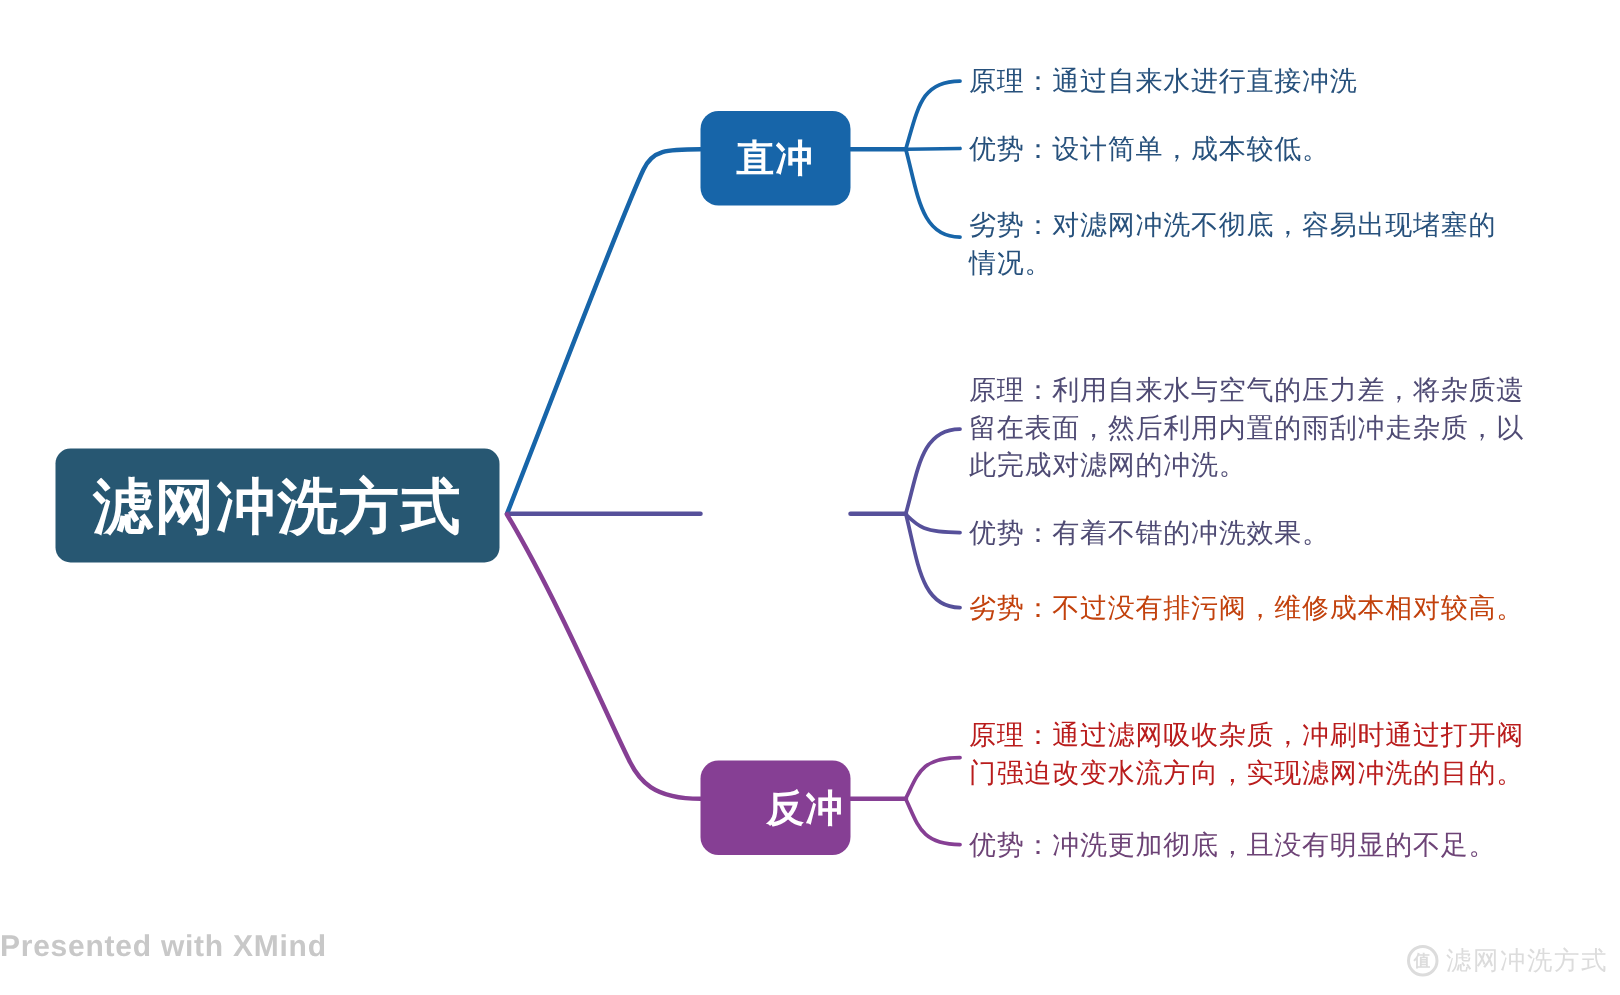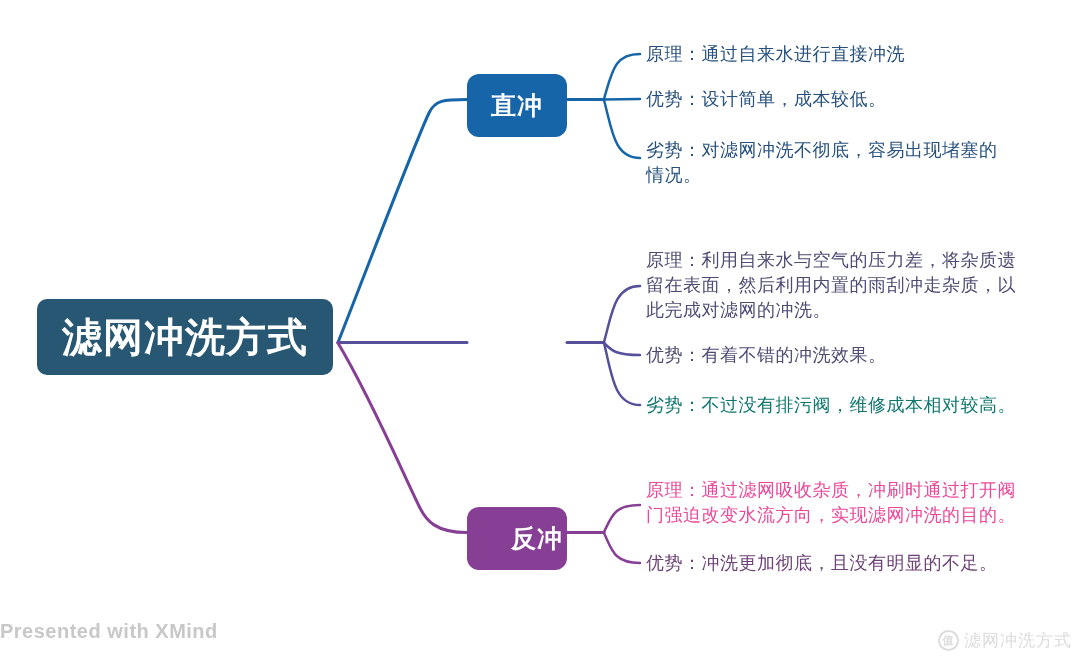--- a/index.html
+++ b/index.html
@@ -77,23 +77,23 @@
 
   <div class="topic branch-topic bt-1" style="background-color: rgb(23, 101, 169);">直冲</div>
   <div class="topic branch-topic bt-3" style="background-color: rgb(134, 63, 148);">反冲</div>
 
   <div class="leaf lf-1-0" style="color: rgb(39, 81, 124);">原理：通过自来水进行直接冲洗</div>
   <div class="leaf lf-1-1" style="color: rgb(39, 81, 124);">优势：设计简单，成本较低。</div>
   <div class="leaf lf-1-2" style="color: rgb(39, 81, 124);">劣势：对滤网冲洗不彻底，容易出现堵塞的情况。</div>
 
   <div class="leaf lf-2-0" style="color: rgb(79, 75, 116);">原理：利用自来水与空气的压力差，将杂质遗留在表面，然后利用内置的雨刮冲走杂质，以此完成对滤网的冲洗。</div>
   <div class="leaf lf-2-1" style="color: rgb(79, 75, 116);">优势：有着不错的冲洗效果。</div>
-  <div class="leaf lf-2-2" style="color: #0f766e;">劣势：不过没有排污阀，维修成本相对较高。</div>
+  <div class="leaf lf-2-2" style="color: #c2410c;">劣势：不过没有排污阀，维修成本相对较高。</div>
 
-  <div class="leaf lf-3-0" style="color: #ec4899;">原理：通过滤网吸收杂质，冲刷时通过打开阀门强迫改变水流方向，实现滤网冲洗的目的。</div>
+  <div class="leaf lf-3-0" style="color: #b91c1c;">原理：通过滤网吸收杂质，冲刷时通过打开阀门强迫改变水流方向，实现滤网冲洗的目的。</div>
   <div class="leaf lf-3-1" style="color: rgb(109, 67, 118); text-align: right;">优势：冲洗更加彻底，且没有明显的不足。</div>
 
   <div class="footer" style="color: rgb(200, 200, 200);">Presented with XMind</div>
 
   <div class="watermark" style="color: rgb(220, 220, 220);">
     <span class="wm-icon" style="color: rgb(220, 220, 220);">值</span>
     <span>滤网冲洗方式</span>
   </div>
 
 </div>

